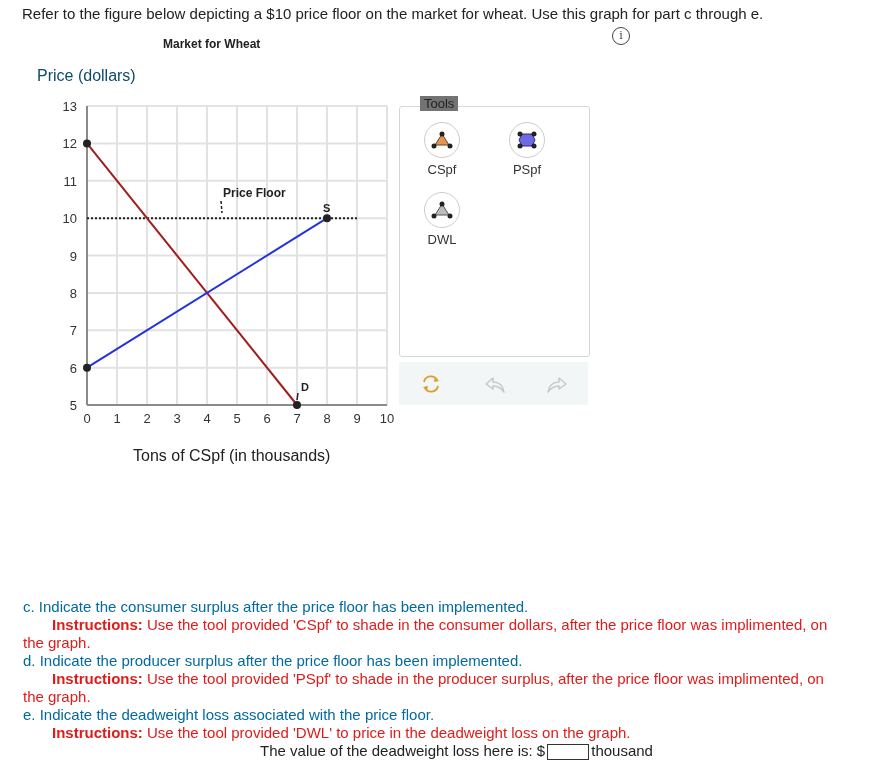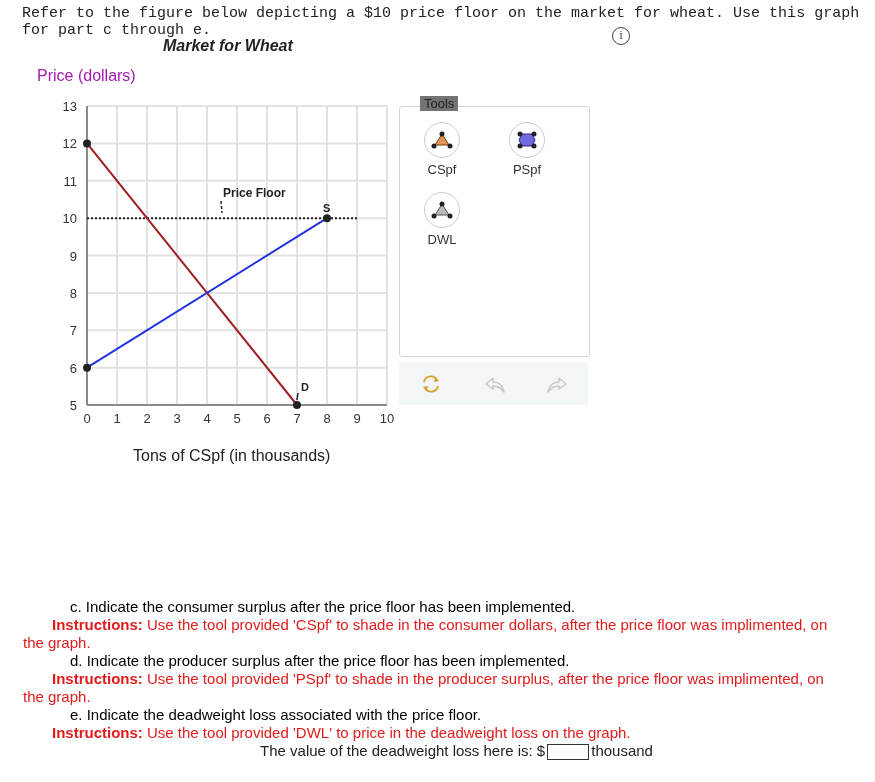--- a/index.html
+++ b/index.html
@@ -1,32 +1,32 @@
 <!DOCTYPE html>
 <html><head>
 <meta charset="utf-8">
 <style>
   html, body { margin:0; padding:0; background:#fff; }
   body { width:875px; height:782px; position:relative; overflow:hidden; font-family:"Liberation Sans", sans-serif; color:#222; }
-  .intro { position:absolute; left:22px; top:5px; font-size:15px; color:#222;font-family:Liberation Mono, monospace; }
+  .intro { position:absolute; left:22px; top:5px; font-size:15px; color:#222; }
   .info-icon { position:absolute; left:612px; top:27px; width:16px; height:16px; border:1.3px solid #444; border-radius:50%; font-size:11px; text-align:center; line-height:16px; font-family:"DejaVu Serif", serif; color:#444; cursor:pointer; }
-  .chart-title { position:absolute; left:163px; top:37px; font-size:16px; font-weight:bold; color:#222;font-style:italic; }
-  .ylabel { position:absolute; left:37px; top:67px; font-size:16px; color:#a21caf; }
+  .chart-title { position:absolute; left:163px; top:37px; font-size:12px; font-weight:bold; color:#222; }
+  .ylabel { position:absolute; left:37px; top:67px; font-size:16px; color:#0c4a6e; }
   .xlabel { position:absolute; left:133px; top:447px; font-size:16px; color:#222; }
   svg.plot { position:absolute; left:0; top:0; }
   .tick { font-size:13px; fill:#333; font-family:"Liberation Sans", sans-serif; }
   .tools { position:absolute; left:399px; top:106px; width:189px; height:249px; border:1px solid #d6d6d6; border-radius:3px; background:#fff; }
   .tools-legend { position:absolute; left:420px; top:96px; background:#737373; padding:0 4px; font-size:13px; color:#222; }
   .tool { position:absolute; width:60px; text-align:center; cursor:pointer; }
   .tool-circle { width:34px; height:34px; margin:0 auto; border:1px solid #ccc; border-radius:50%; background:#fff; display:flex; align-items:center; justify-content:center; }
   .tool-label { font-size:13px; color:#333; margin-top:4px; }
   .toolbar { position:absolute; left:399px; top:362px; width:189px; height:43px; background:#f2f6f7; }
   .tb-btn { position:absolute; top:10px; width:24px; height:24px; cursor:pointer; }
   .questions { position:absolute; left:23px; top:598px; width:850px; font-size:15px; line-height:18px; }
-  .q { color:#000000;margin-left:47px; }
+  .q { color:#0369a1; }
   .inst { color:#e01b1b; }
   .inst .indent { padding-left:29px; }
   .inst b { font-weight:bold; }
   .answer-line { padding-left:17px; color:#222;text-align:center; }
   .answer-input { display:inline-block; width:40px; height:14px; border:1px solid #333; vertical-align:middle; margin:0 2px; background:#fff; }
 </style>
 </head>
 <body>
 
 <div class="intro">Refer to the figure below depicting a $10 price floor on the market for wheat. Use this graph for part c through e.</div>

